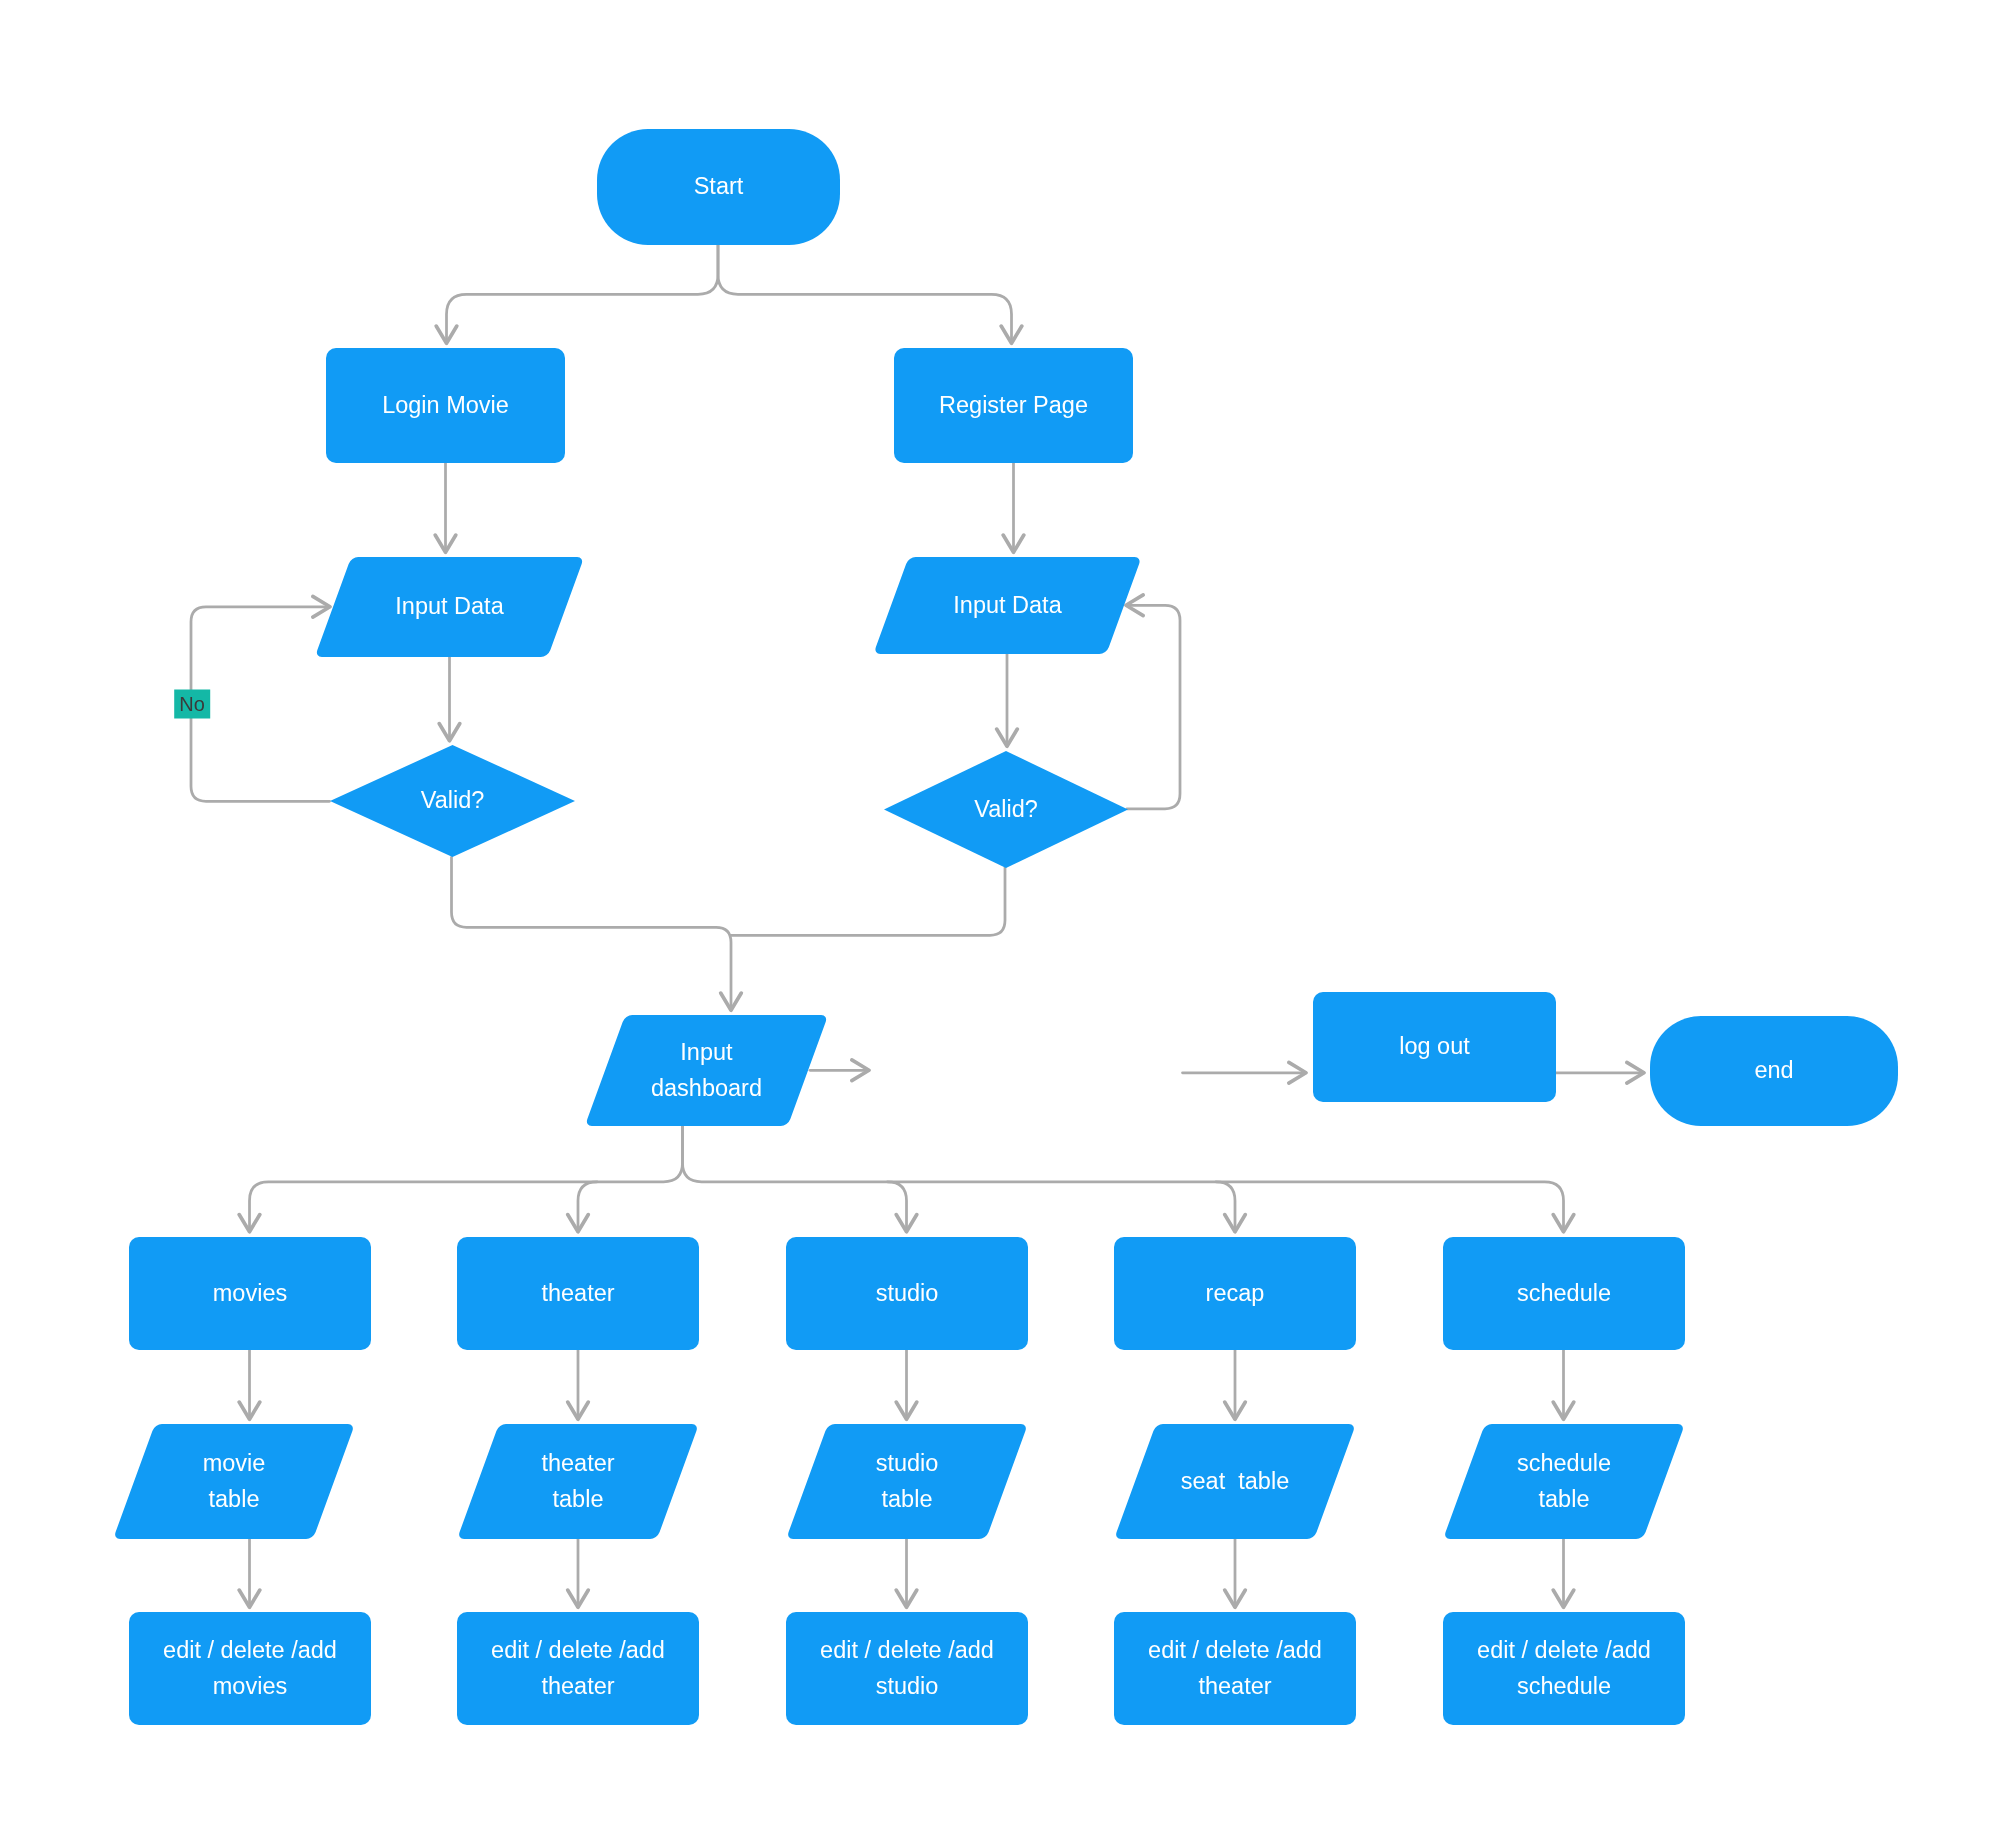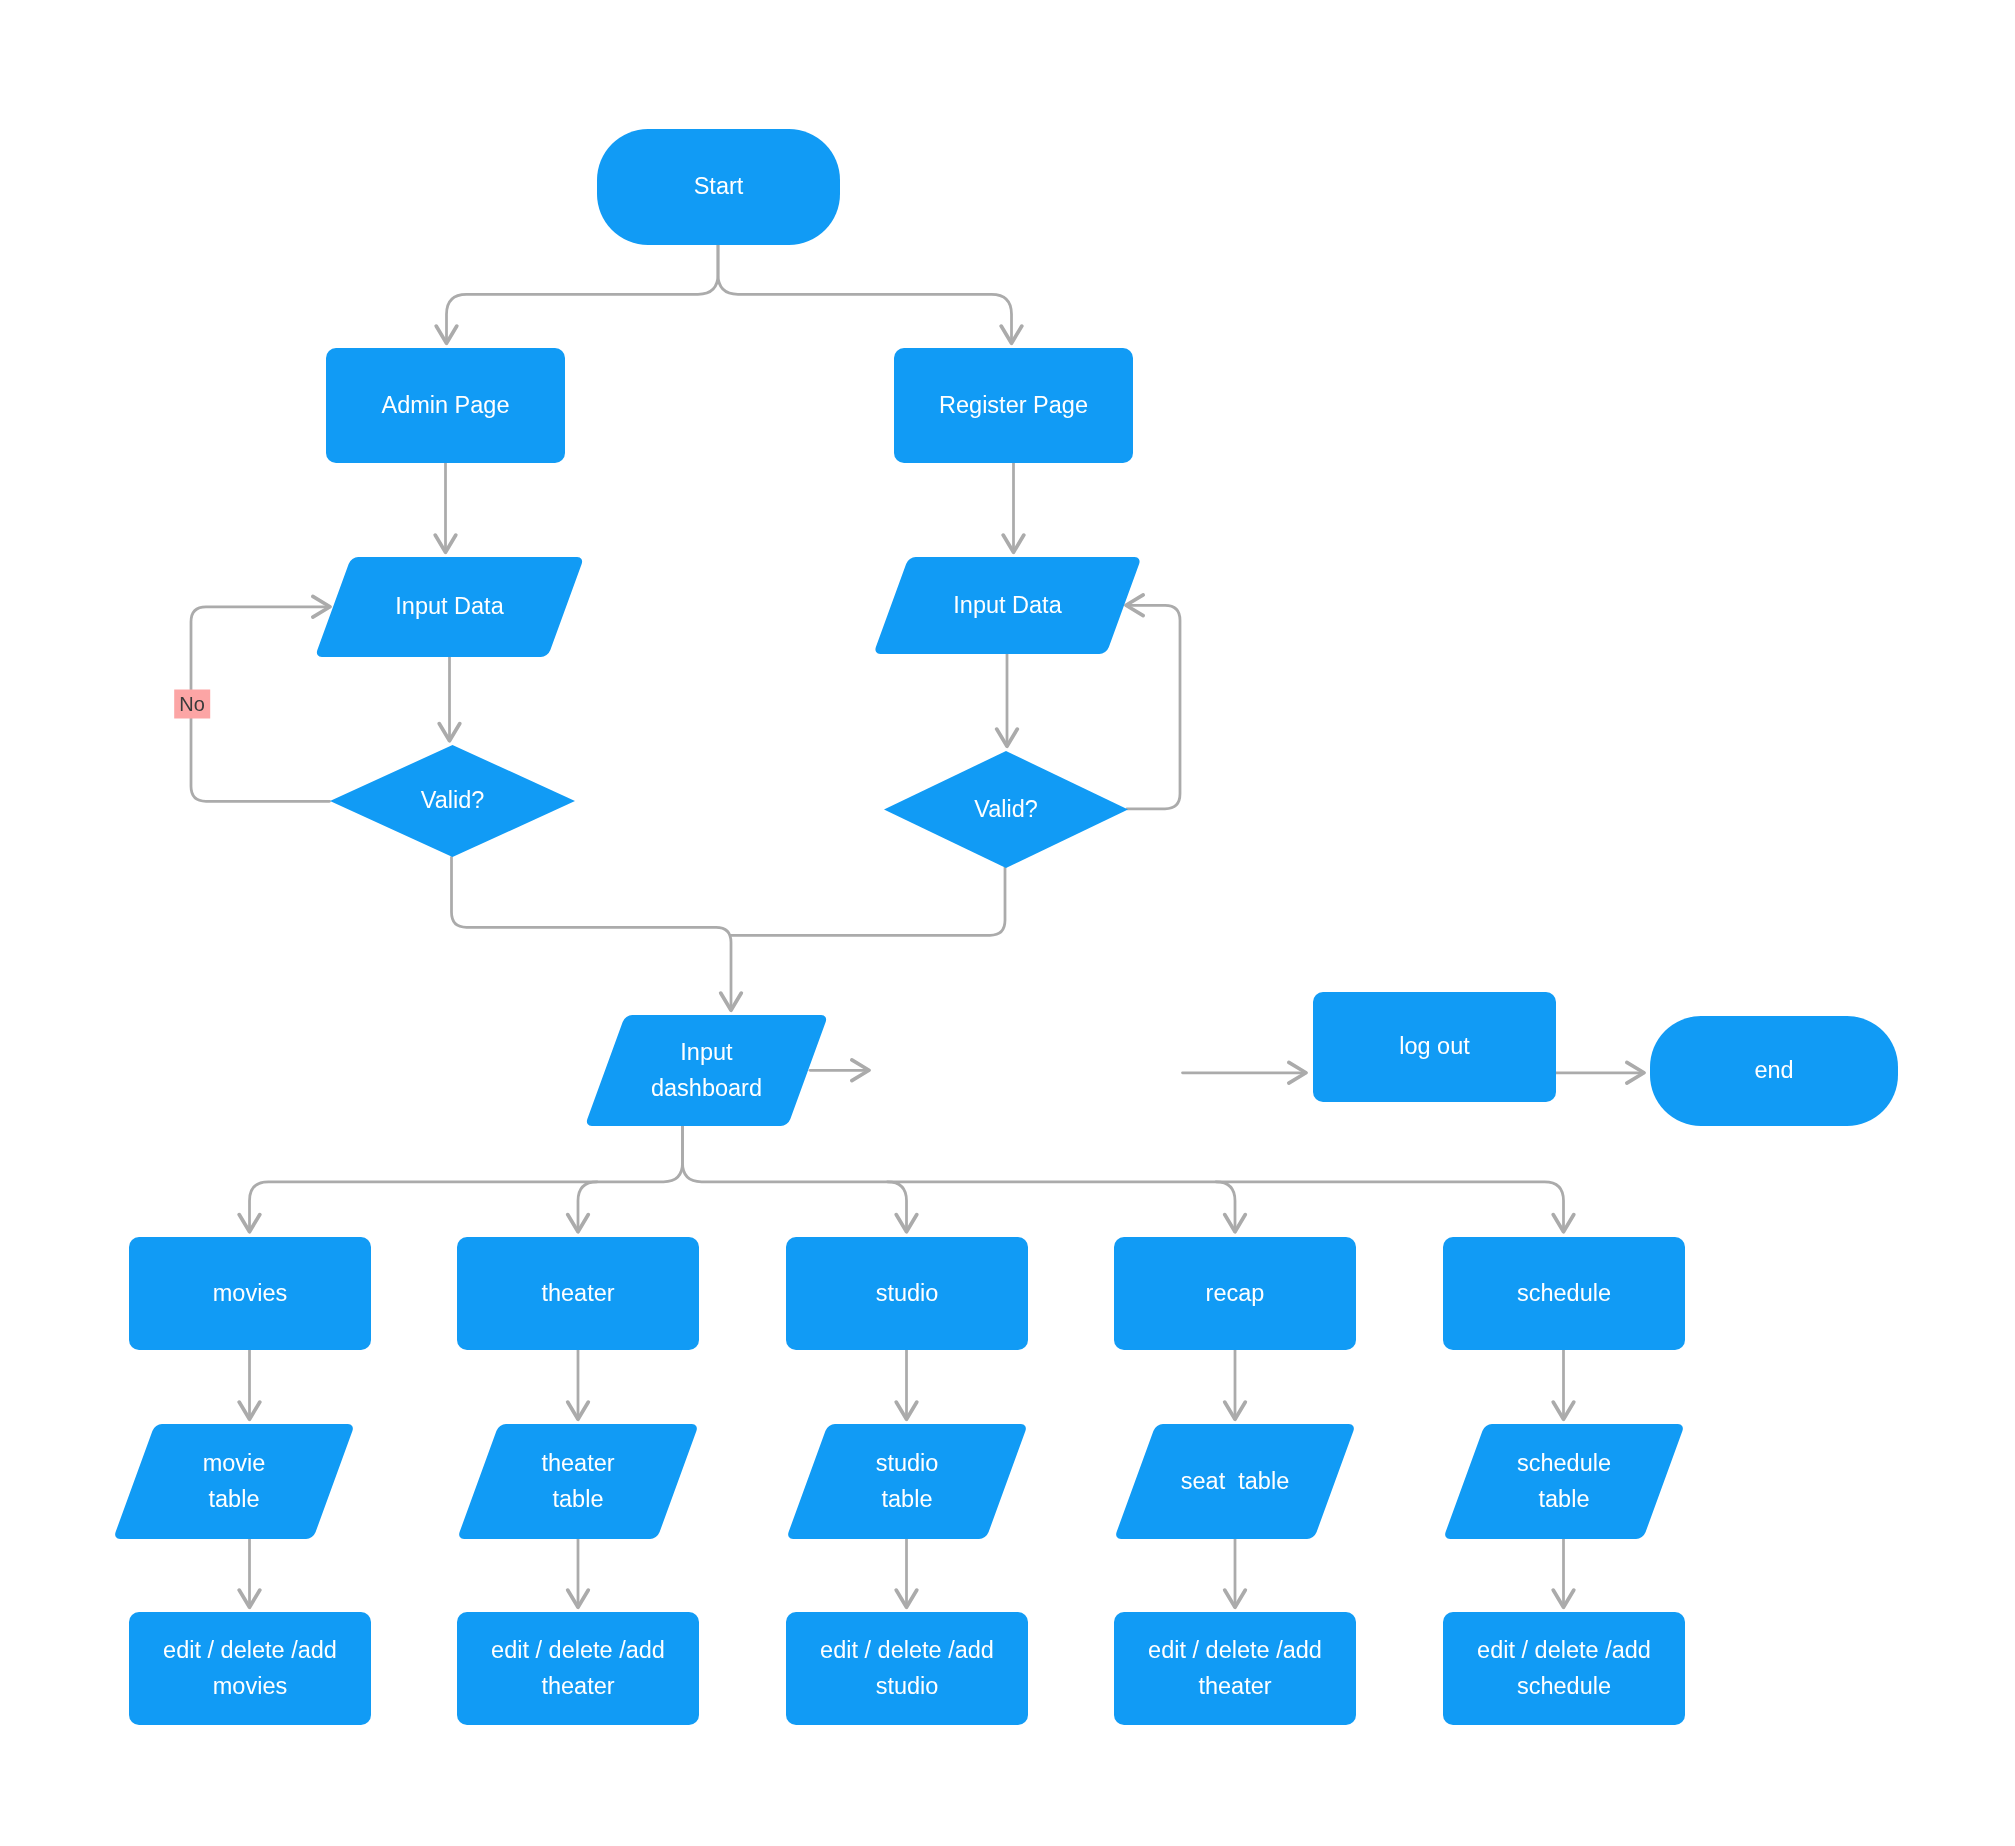--- a/index.html
+++ b/index.html
@@ -17,21 +17,21 @@
     text-align:center;white-space:pre-wrap;
   }
   .node .bg{position:absolute;inset:0;background:var(--node-fill,#119BF5);}
   .rect    .bg{border-radius:10px;}
   .stadium .bg{border-radius:51px;}
   .para    .bg{left:21px;right:21px;transform:skewX(-20deg);border-radius:7px;}
   .diamond .bg{clip-path:polygon(50% 0%,100% 50%,50% 100%,0% 50%);}
   .lbl{position:relative;z-index:1;padding:0 9px;}
   .edge-label{
     position:absolute;left:192px;top:704px;transform:translate(-50%,-50%);
-    background:#fca5a5;color:var(--edge-label-text,#3A3A3A);
+    background:#14b8a6;color:var(--edge-label-text,#3A3A3A);
     font-size:20px;padding:3px 5px;z-index:2;
   }
 </style>
 </head>
 <body style="background: rgb(255, 255, 255);">
 
 <div class="canvas">
 
   <svg class="wires" width="2015" height="1847" viewBox="0 0 4030 3693">
     <defs>
@@ -69,21 +69,21 @@
     <path class="wire" d="M3127 3076 V3214" marker-end="url(#arrow)"></path>
   </svg>
 
   <div class="node stadium" style="left:597px;top:129px;width:243px;height:116px">
     <div class="bg"></div>
     <div class="lbl">Start</div>
   </div>
 
   <div class="node rect" style="left:326px;top:348px;width:239px;height:115px">
     <div class="bg"></div>
-    <div class="lbl">Admin Page</div>
+    <div class="lbl">Login Movie</div>
   </div>
 
   <div class="node rect" style="left:894px;top:348px;width:239px;height:115px">
     <div class="bg"></div>
     <div class="lbl">Register Page</div>
   </div>
 
   <div class="node para" style="left:312px;top:557px;width:275px;height:100px">
     <div class="bg"></div>
     <div class="lbl">Input Data</div>

